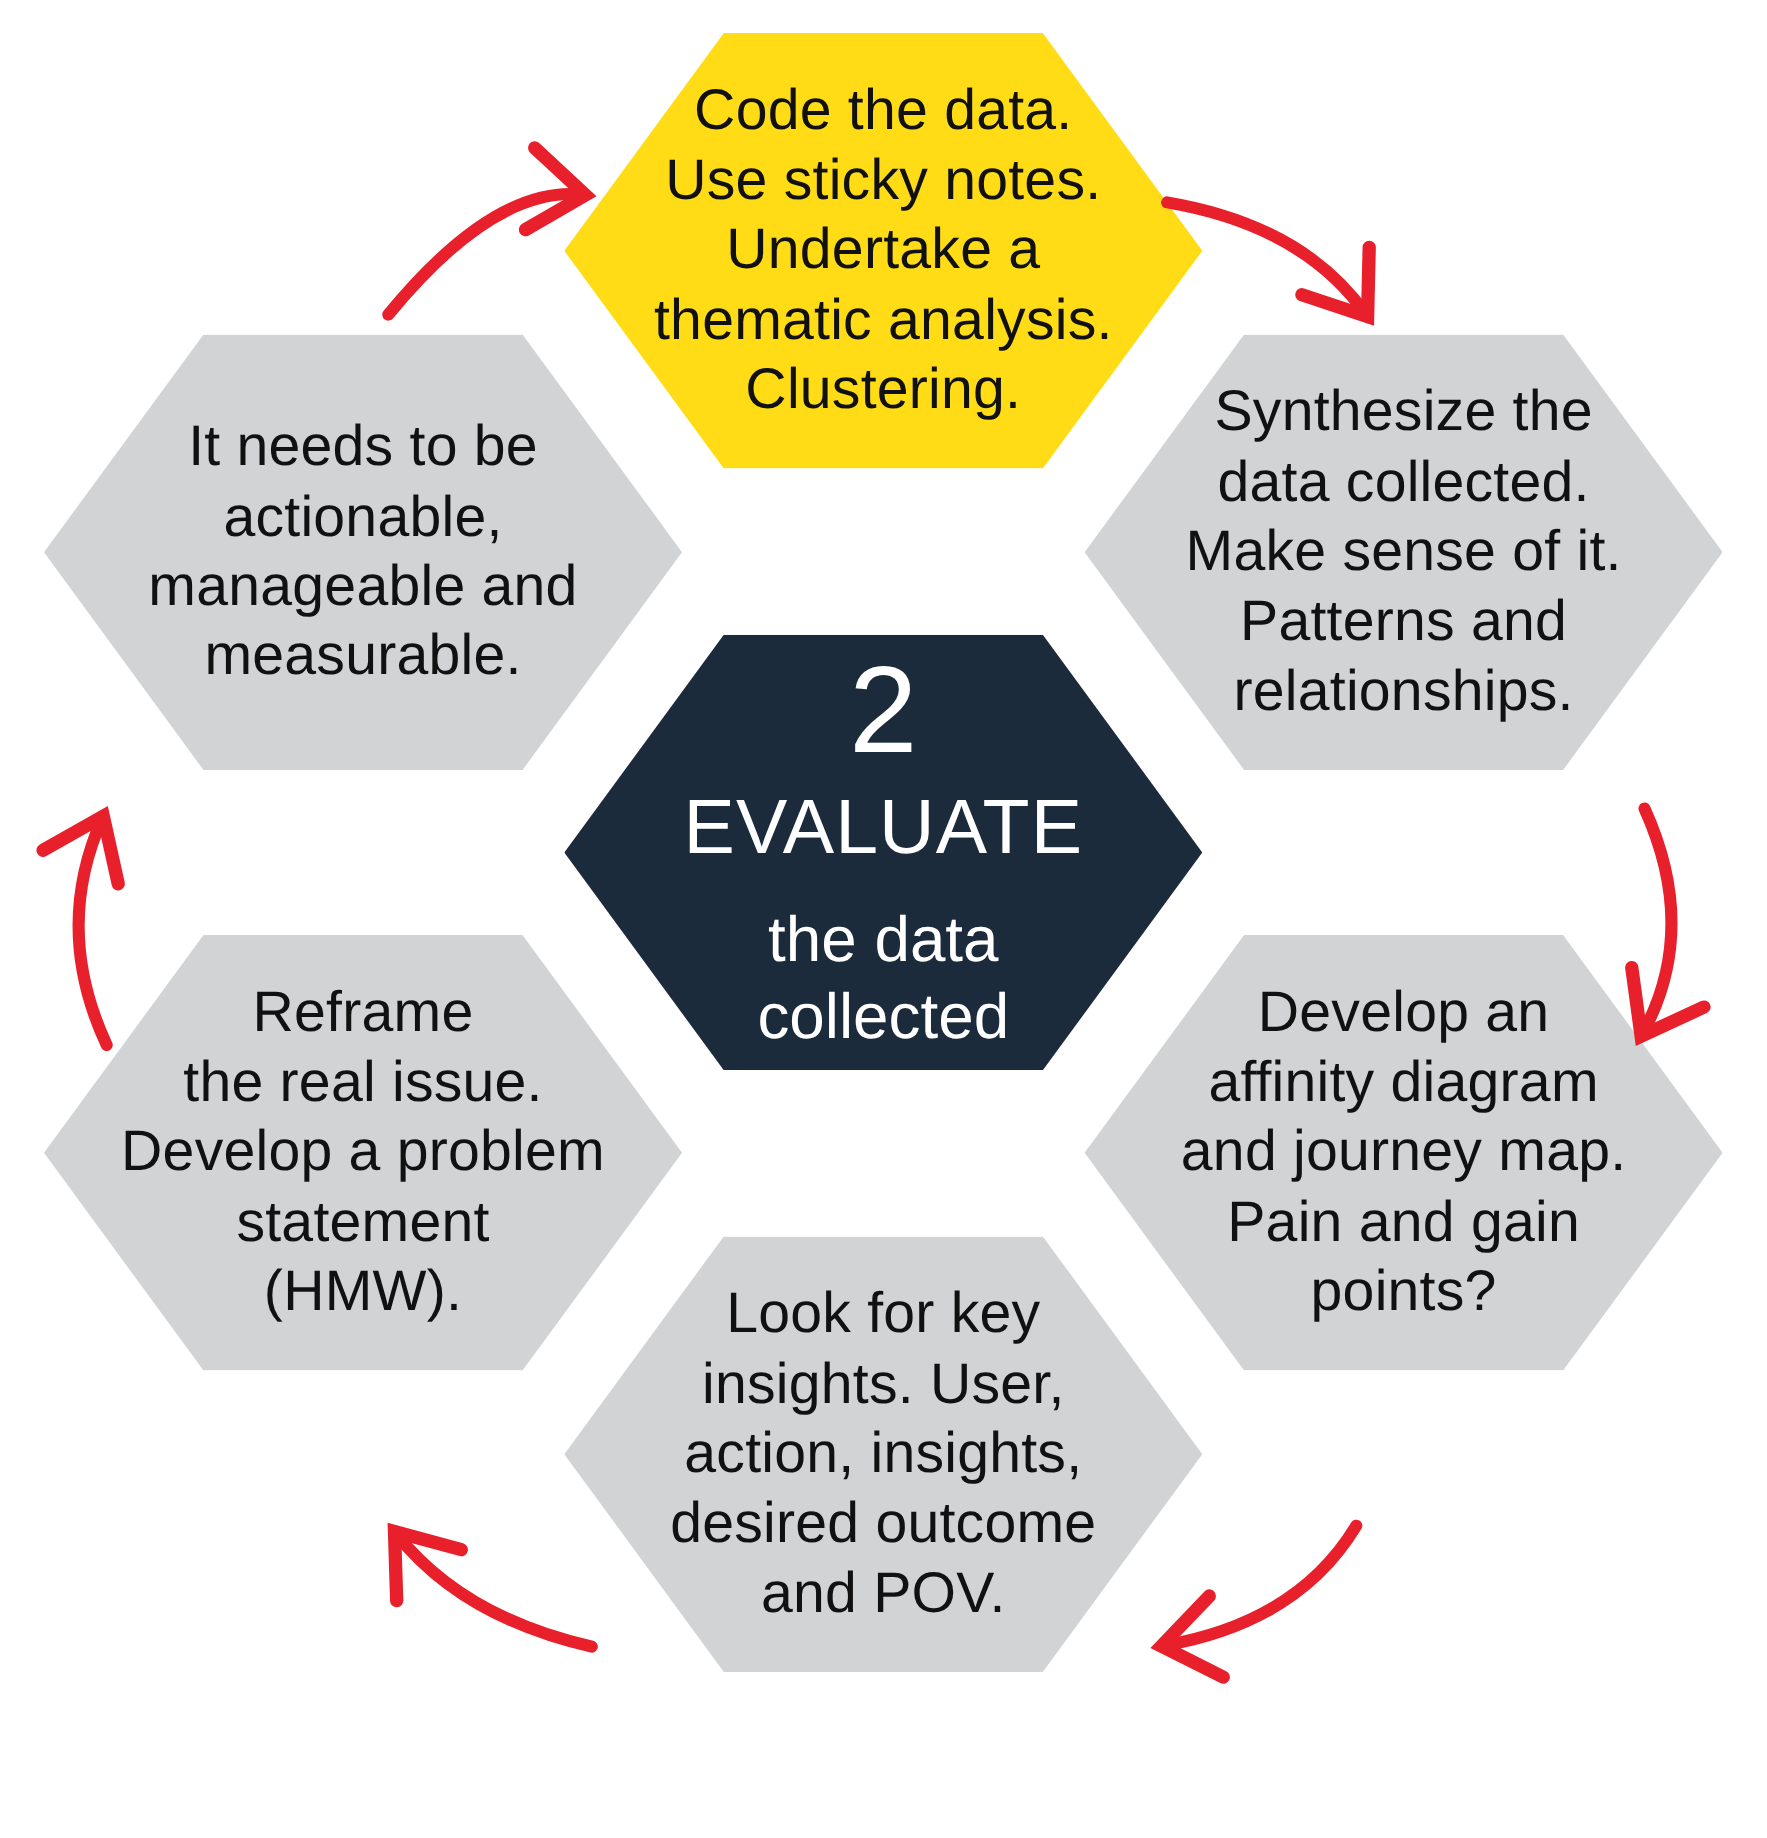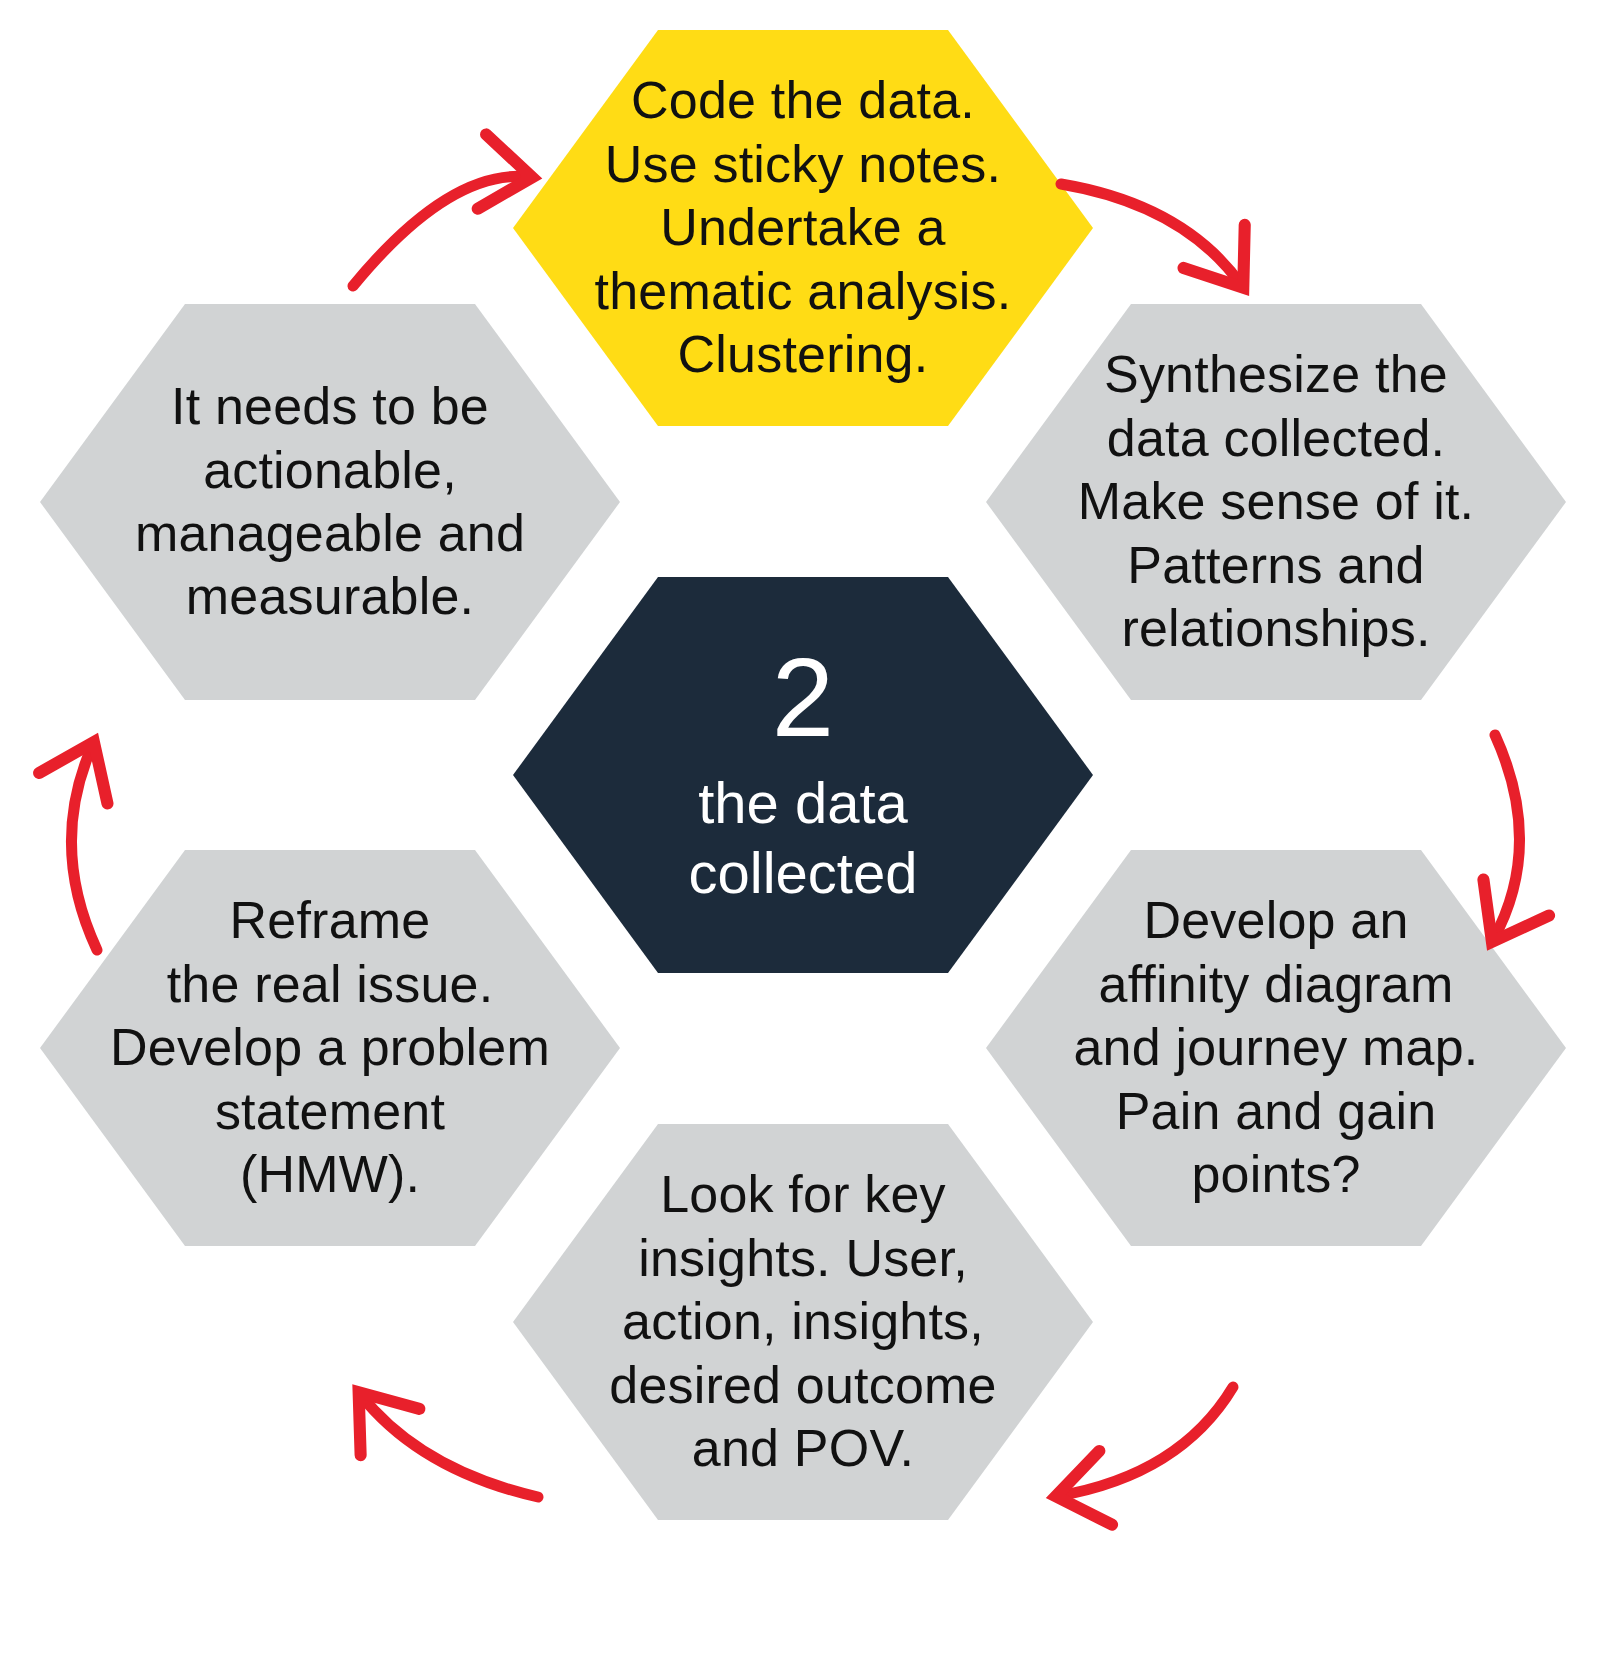--- a/index.html
+++ b/index.html
@@ -98,20 +98,21 @@
     <div class="hex-text">Reframe
 the real issue.
 Develop a problem
 statement
 (HMW).</div>
   </div>
 
   <div class="hex navy pos-center">
     <div class="center-stack">
       <div class="step-number">2</div>
+      <div class="step-title">EVALUATE</div>
       <div class="step-subtitle">the data
 collected</div>
     </div>
   </div>
 
   <div class="hex gray pos-bottom">
     <div class="hex-text">Look for key
 insights. User,
 action, insights,
 desired outcome

